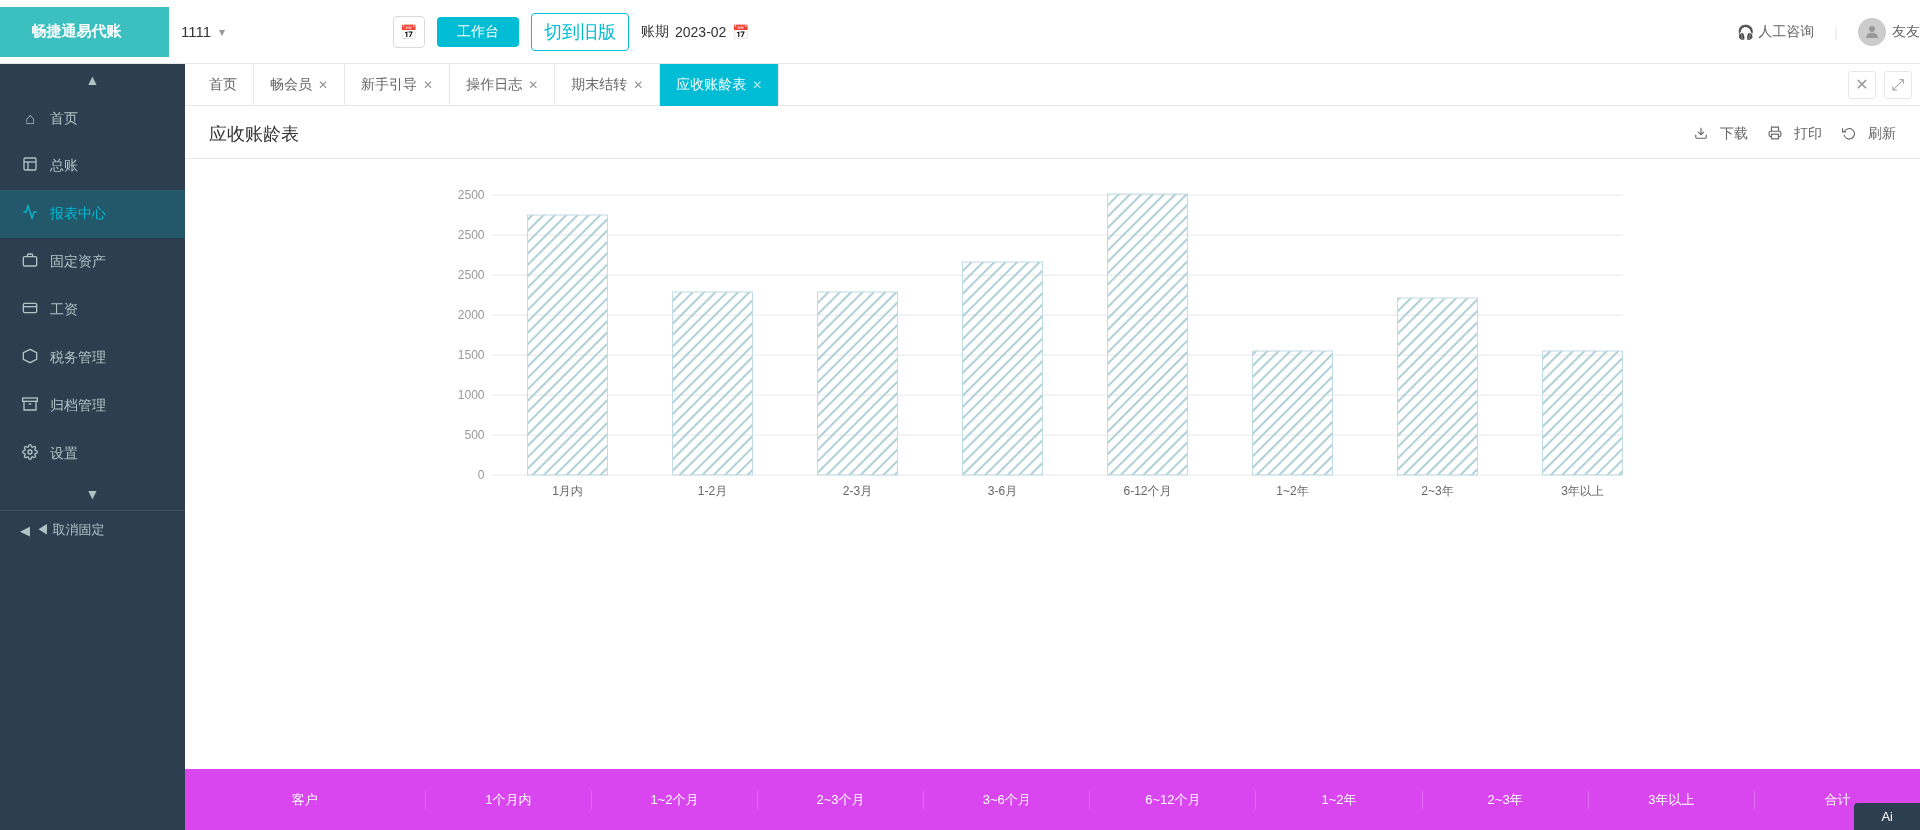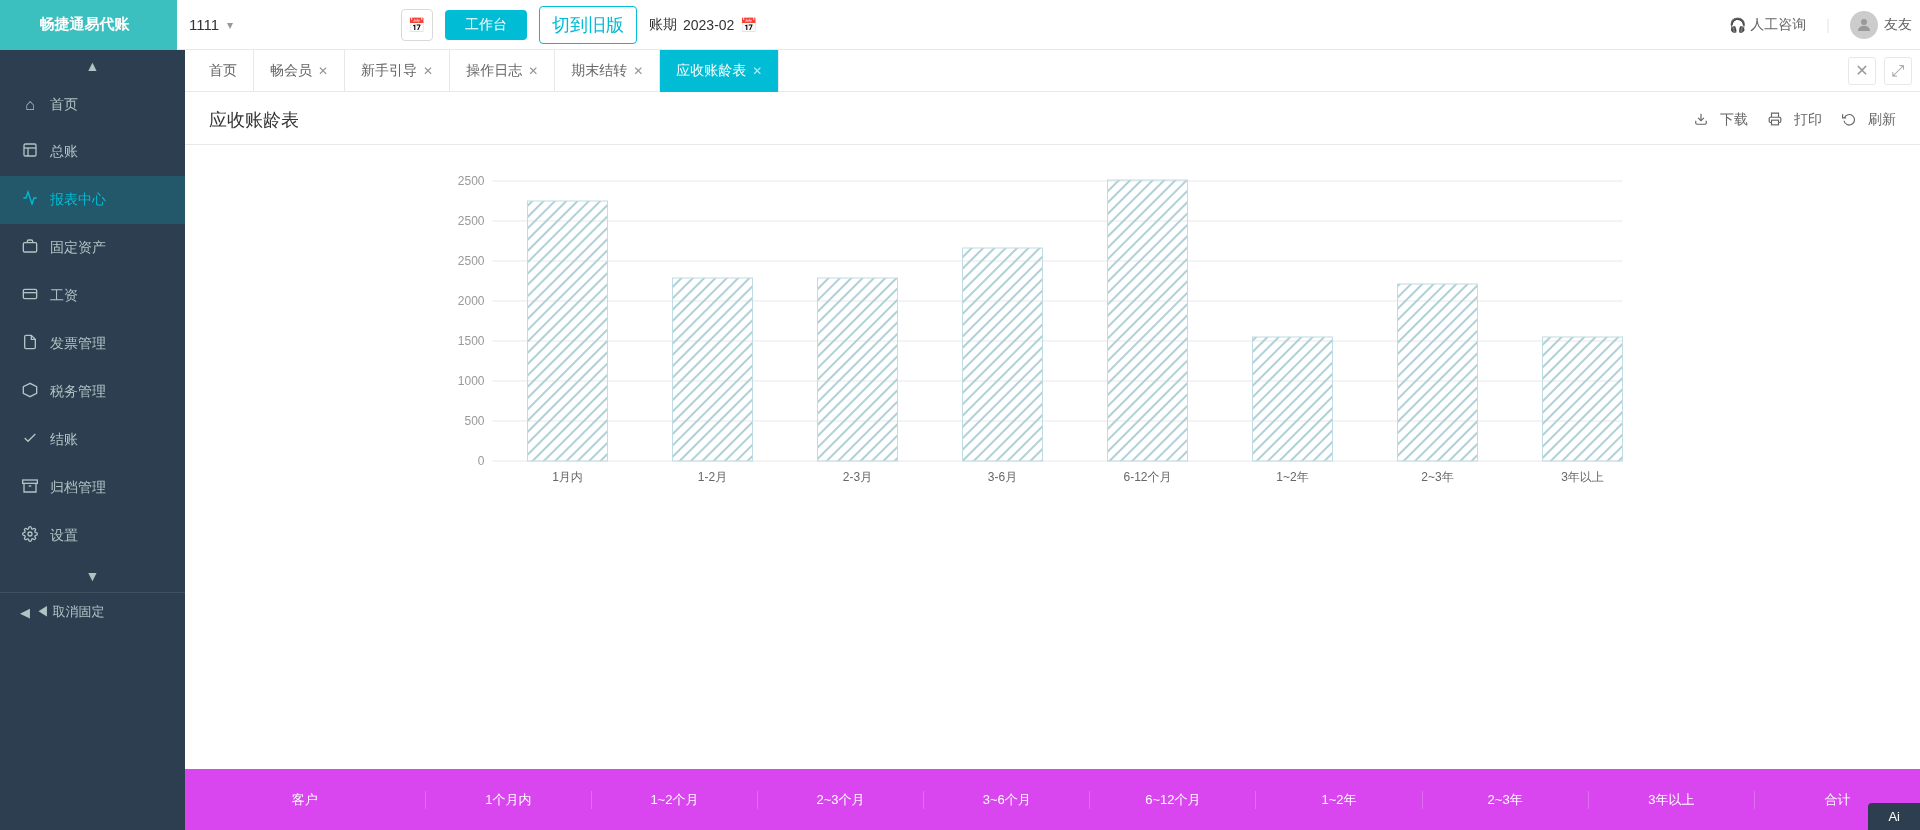--- a/index.html
+++ b/index.html
@@ -1,24 +1,24 @@
 <!DOCTYPE html>
 <html><head>
   <meta charset="utf-8">
   <style>
     * { margin: 0; padding: 0; box-sizing: border-box; }
     body { font-family: 'Microsoft YaHei', sans-serif; font-size: 14px; background: #f0f2f5; display: flex; flex-direction: column; height: 830px; overflow: hidden; }
 
     
     .header {
-      height: 50px;
+      height: 64px;
       background: #fff;
       display: flex;
       align-items: center;
-      padding: 0 8px;
+      padding: 0 0;
       border-bottom: 1px solid #e8e8e8;
       gap: 12px;
       flex-shrink: 0;
     }
     .logo-area {
       width: 185px;
       background: #3bbfbf;
       height: 50px;
       display: flex;
       align-items: center;
@@ -303,21 +303,21 @@
     .table-header-cell:last-child { border-right: none; }
     .table-header-cell.wide { flex: 1.5; }
 
     
     .ai-badge {
       position: fixed;
       bottom: 0;
       right: 0;
       background: #2c3e50;
       color: #fff;
-      padding: 6px 20px;
+      padding: 6px 27px;
       font-size: 13px;
       border-radius: 4px 0 0 0;
     }
   </style>
 </head>
 <body>
 
 <div class="header">
   <div class="logo-area">
     <span class="logo-text">畅捷通易代账</span>
@@ -398,41 +398,24 @@
         <svg width="16" height="16" viewBox="0 0 24 24" fill="none" stroke="currentColor" stroke-width="2">
             <rect x="2" y="5" width="20" height="14" rx="2"></rect>
             <line x1="2" y1="10" x2="22" y2="10"></line>
           </svg>
       </span>
       <span>工资</span>
     </div>
     <div class="sidebar-item">
       <span class="sidebar-icon">
         <svg width="16" height="16" viewBox="0 0 24 24" fill="none" stroke="currentColor" stroke-width="2">
-            <path d="M14 2H6a2 2 0 0 0-2 2v16a2 2 0 0 0 2 2h12a2 2 0 0 0 2-2V8z"></path>
-            <polyline points="14 2 14 8 20 8"></polyline>
-          </svg>
-      </span>
-      <span>发票管理</span>
-    </div>
-    <div class="sidebar-item">
-      <span class="sidebar-icon">
-        <svg width="16" height="16" viewBox="0 0 24 24" fill="none" stroke="currentColor" stroke-width="2">
             <polygon points="12 2 2 7 2 17 12 22 22 17 22 7 12 2"></polygon>
           </svg>
       </span>
       <span>税务管理</span>
-    </div>
-    <div class="sidebar-item">
-      <span class="sidebar-icon">
-        <svg width="16" height="16" viewBox="0 0 24 24" fill="none" stroke="currentColor" stroke-width="2">
-            <polyline points="20 6 9 17 4 12"></polyline>
-          </svg>
-      </span>
-      <span>结账</span>
     </div>
     <div class="sidebar-item">
       <span class="sidebar-icon">
         <svg width="16" height="16" viewBox="0 0 24 24" fill="none" stroke="currentColor" stroke-width="2">
             <polyline points="21 8 21 21 3 21 3 8"></polyline>
             <rect x="1" y="3" width="22" height="5"></rect>
             <line x1="10" y1="12" x2="14" y2="12"></line>
           </svg>
       </span>
       <span>归档管理</span>

